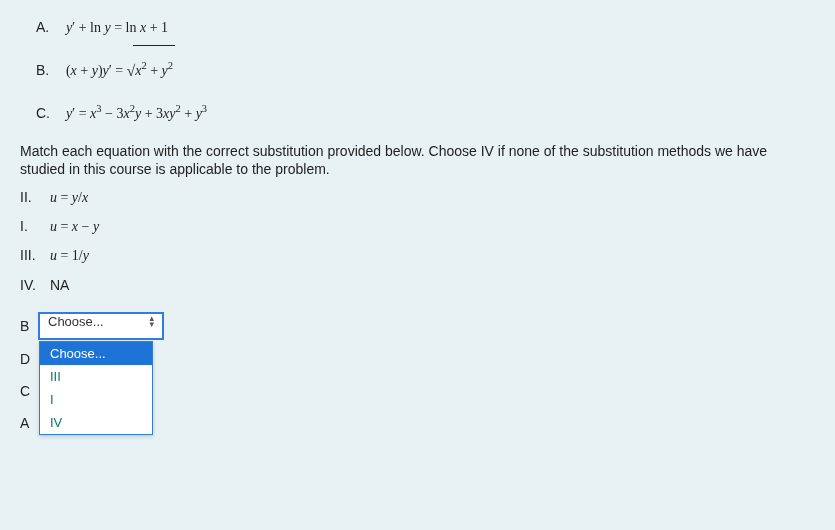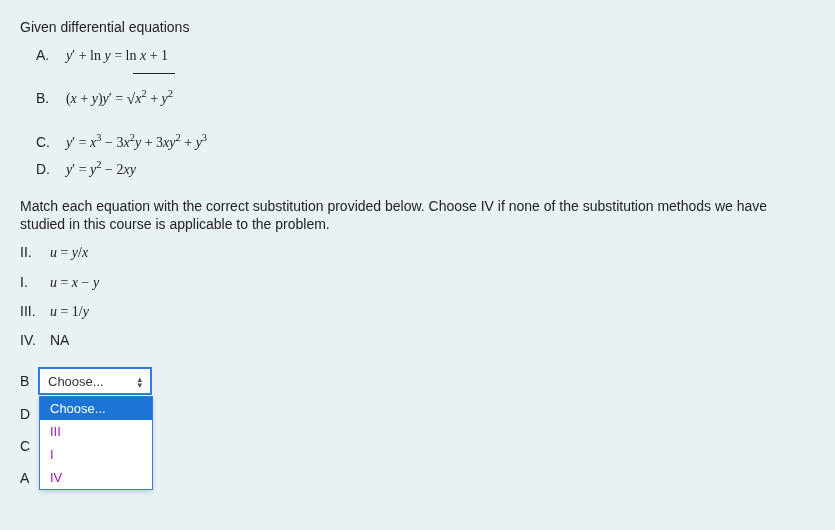--- a/index.html
+++ b/index.html
@@ -61,28 +61,27 @@
     margin-bottom: 10px;
     height: 22px;
   }
   .match-label {
     width: 18px;
     font-weight: 400;
     color: #222;
   }
   .select-box {
     position: relative;
-    width: 114px;
+    width: 126px;
     height: 28px;
     background: #fff;
     border: 1px solid #bbb;
     box-sizing: border-box;
     display: flex;
-    align-items: center;
-    padding: 8px 8px;
+    padding: 0 8px;
     font-size: 13px;
     color: #333;
   }
   .select-box.focused {
     border: 2px solid #2f7de1;
   }
   .select-placeholder { flex: 1; }
   .select-caret {
     font-size: 9px;
     line-height: 8px;
@@ -99,51 +98,46 @@
     left: -1px;
     width: 112px;
     background: #fff;
     border: 1px solid #2f7de1;
     box-shadow: 0 2px 4px rgba(0,0,0,0.15);
     z-index: 10;
     font-size: 13px;
   }
   .dropdown .opt {
     padding: 4px 10px;
-    color: #a21caf;
+    color: #0f766e;
   }
   .dropdown .opt.highlight {
     background: #1e73d6;
     color: #fff;
   }
 
   .hidden-label { color:#222; }
 </style>
 </head>
 <body>
 
 <div class="stem">
-  <p>Given differential equations</p>
 
   <div class="eqlist">
     <p>
       <span class="eqlabel">A.</span>
       <span class="math"><i>y</i>′ + ln <i>y</i> = ln <i>x</i> + 1</span>
     </p>
     <p>
       <span class="eqlabel">B.</span>
       <span class="math">(<i>x</i> + <i>y</i>)<i>y</i>′ = <span class="sqrt-wrap"><span class="sqrt-sign">√</span><span class="sqrt-content"><i>x</i><span class="sup">2</span> + <i>y</i><span class="sup">2</span></span></span></span>
     </p>
     <p>
       <span class="eqlabel">C.</span>
       <span class="math"><i>y</i>′ = <i>x</i><span class="sup">3</span> − 3<i>x</i><span class="sup">2</span><i>y</i> + 3<i>x</i><i>y</i><span class="sup">2</span> + <i>y</i><span class="sup">3</span></span>
-    </p>
-    <p>
-      <span class="eqlabel">D.</span>
-      <span class="math"><i>y</i>′ = <i>y</i><span class="sup">2</span> − 2<i>x</i><i>y</i></span>
     </p>
   </div>
 
   <p style="margin-top:18px;">Match each equation with the correct substitution provided below.  Choose IV if none of the substitution methods we have studied in this course is applicable to the problem.</p>
 
   <div class="sublist">
     <p>
       <span class="sublabel">II.</span>
       <span class="math"><i>u</i> = <i>y</i>/<i>x</i></span>
     </p>

